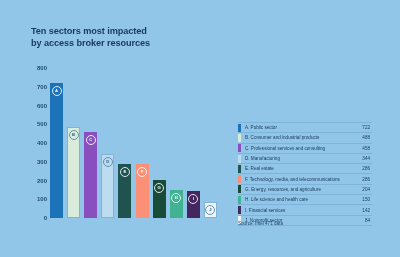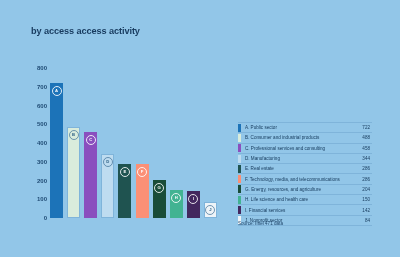--- a/index.html
+++ b/index.html
@@ -137,21 +137,22 @@
     font-size: 4.6px;
     color: #1d4368;
   }
 </style>
 </head>
 <body>
 
 <div id="figure">
 
   <div id="chart-title">
-    <div>by access access activity</div>
+    <div>Ten sectors most impacted</div>
+    <div>by access broker resources</div>
   </div>
 
   <div id="plot-area">
     <div id="axis-ticks">
         <div class="ytick" style="top: 0px;">800</div>
         <div class="ytick" style="top: 18.75px;">700</div>
         <div class="ytick" style="top: 37.5px;">600</div>
         <div class="ytick" style="top: 56.25px;">500</div>
         <div class="ytick" style="top: 75px;">400</div>
         <div class="ytick" style="top: 93.75px;">300</div>

